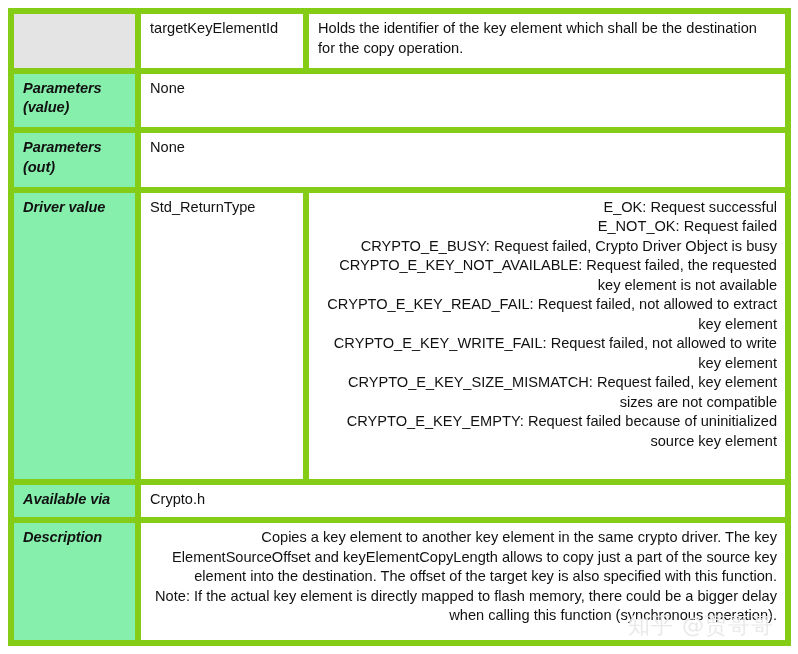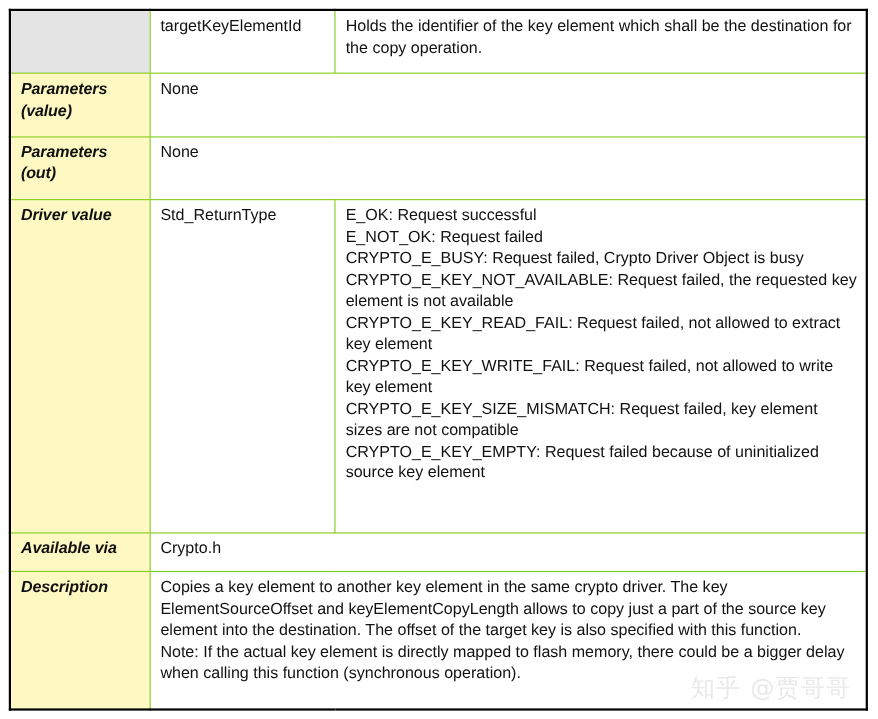--- a/index.html
+++ b/index.html
@@ -27,33 +27,33 @@
   table.spec-table {
     border-collapse: collapse;
     table-layout: fixed;
     width: 781px;
     height: 638px;
     border: 2px solid #000000;
     background: #ffffff;
   }
 
   table.spec-table td {
-    border: 1px solid #84cc16;
+    border: 6px solid #84cc16;
     padding: 5px 8px 5px 9px;
     font-size: 14.6px;
     line-height: 19.5px;
     color: #111111;
     vertical-align: top;
     font-family: "Liberation Sans", sans-serif;
     word-wrap: break-word;
     overflow-wrap: break-word;
   }
 
   td.label-cell {
-    background: #fef9c3;
+    background: #86efac;
     font-weight: bold;
     font-style: italic;
     vertical-align: middle;
     padding-left: 10px;
     padding-right: 4px;
     letter-spacing: -0.1px;
   }
 
   td.label-cell.empty-label {
     background: #e4e4e4;
@@ -67,20 +67,21 @@
     vertical-align: top;
   }
 
   .col1 { width: 127px; }
   .col2 { width: 168px; }
   .col3 { width: 482px; }
 
   .cell-text {
     display: block;
     white-space: pre-line;
+    text-align: right;
   }
 
   .nowrap-line {
     display: block;
     white-space: nowrap;
   }
 
   #watermark {
     position: absolute;
     left: 628px;

